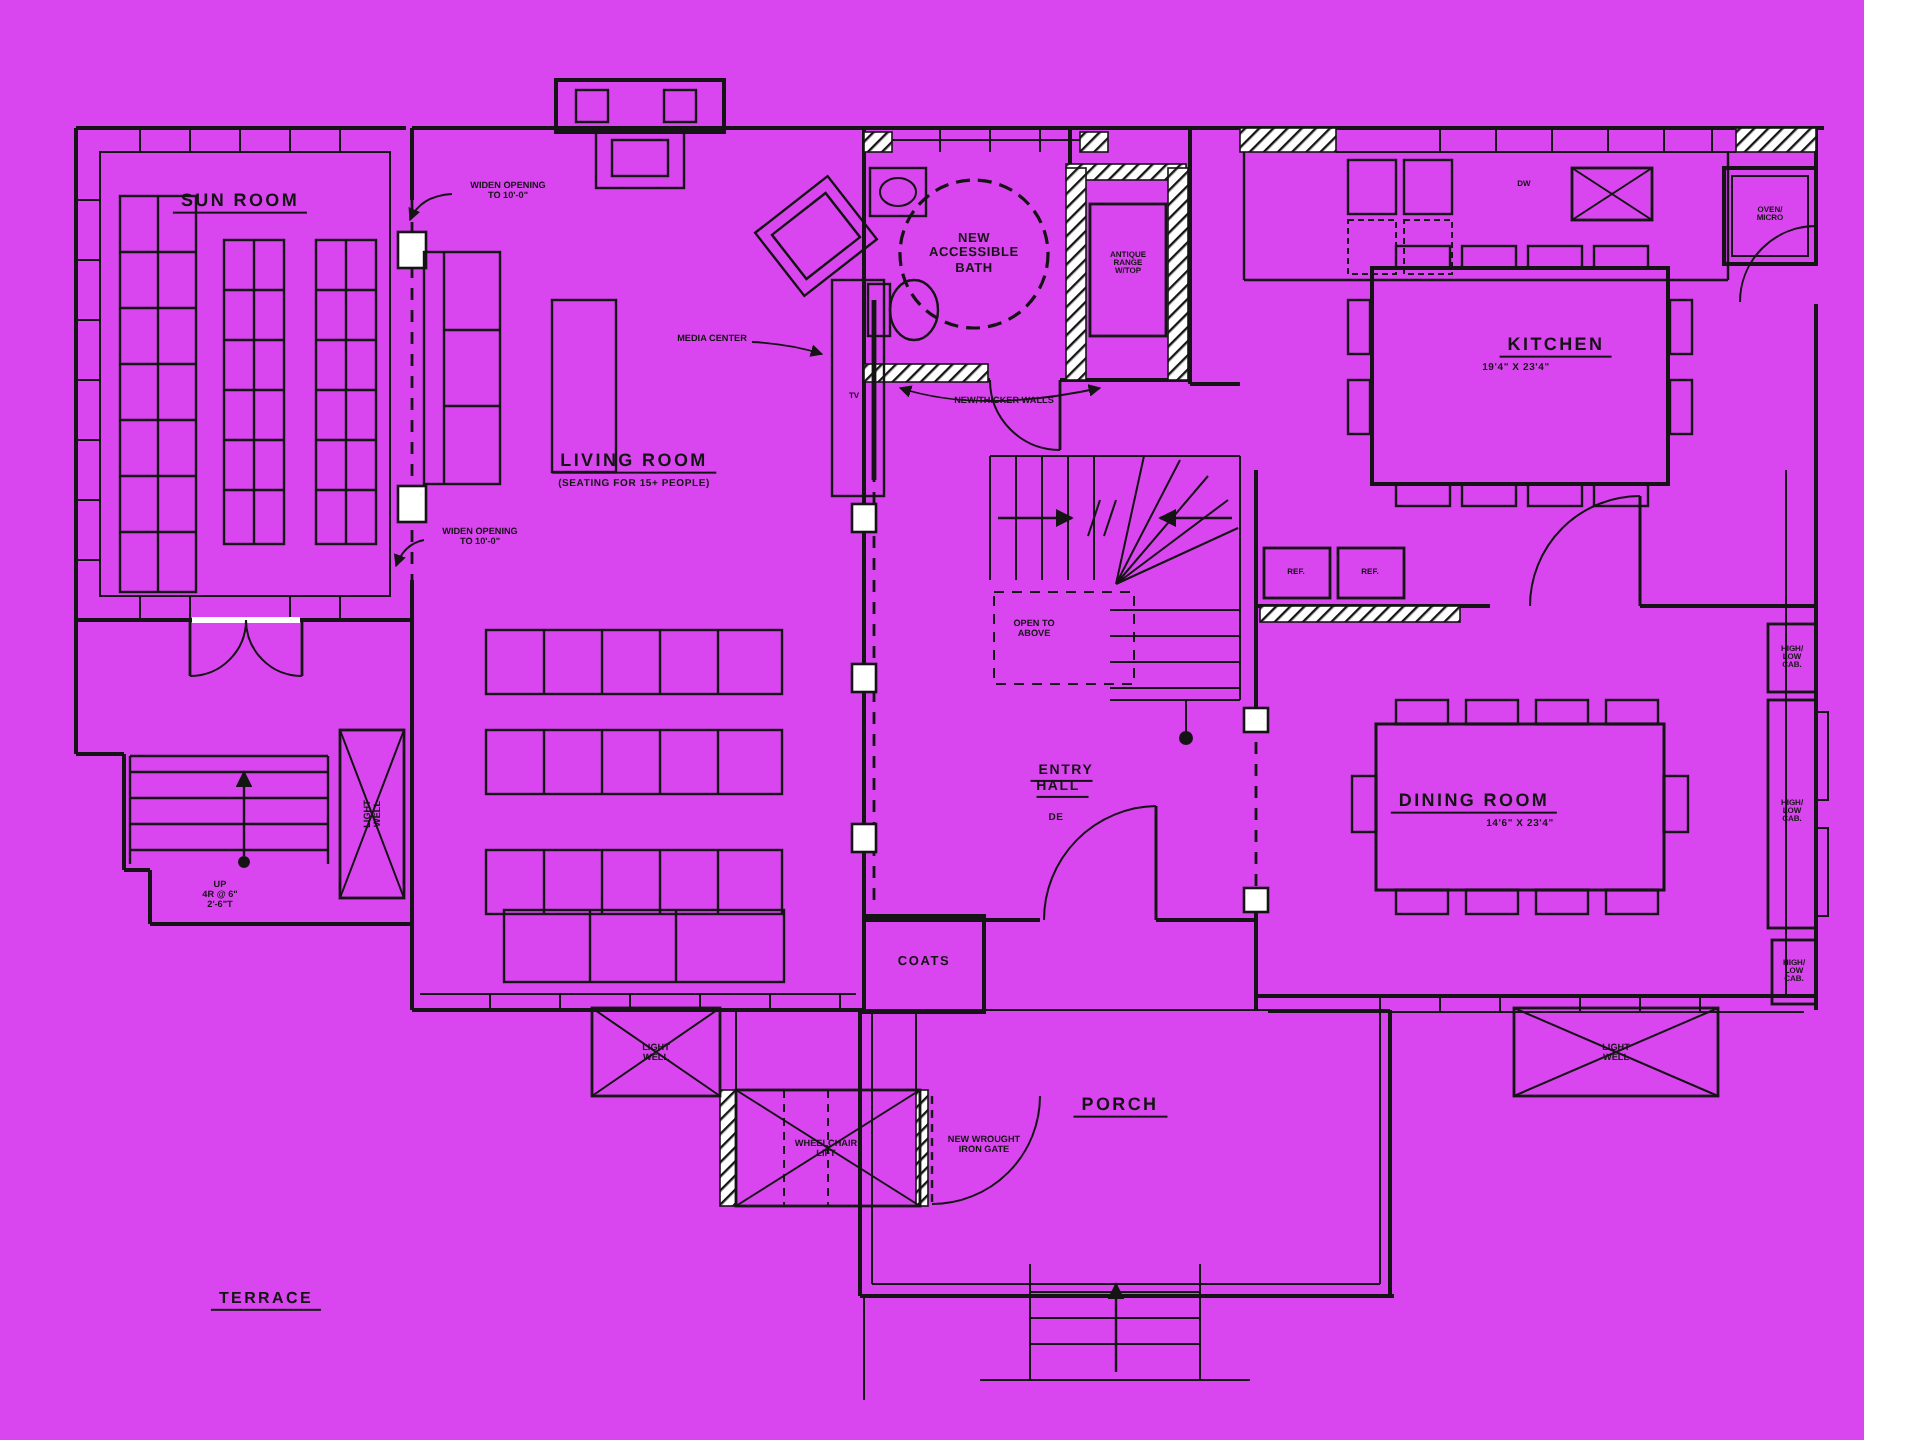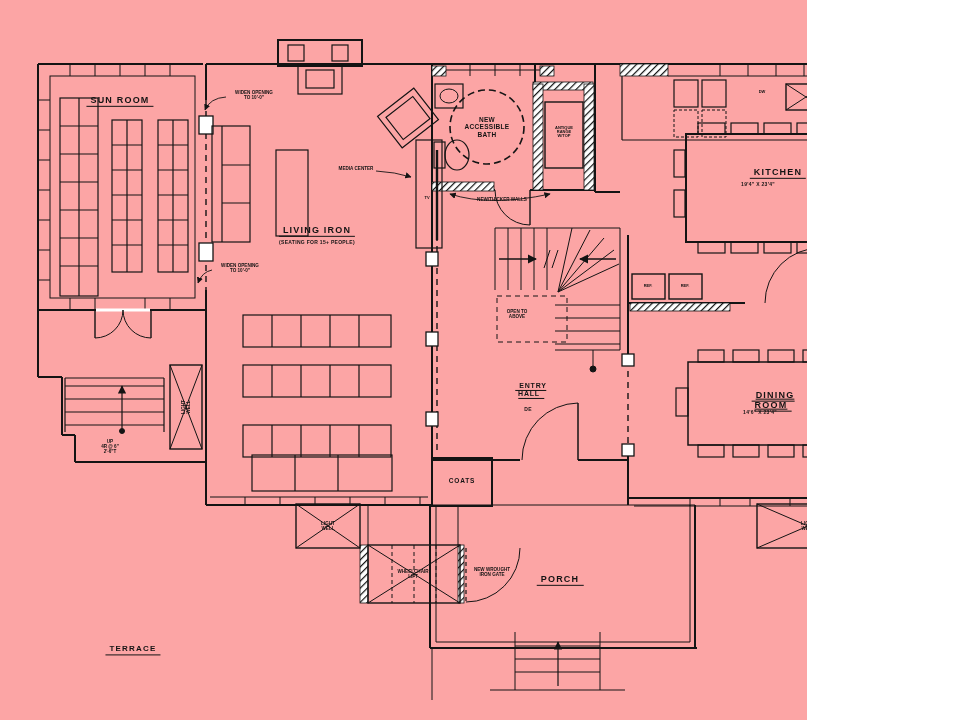--- a/index.html
+++ b/index.html
@@ -1,16 +1,16 @@
 <!DOCTYPE html>
 <html><head>
 <meta charset="utf-8">
 <style>
   html,body{margin:0;padding:0;background:#fff;}
-  #plan{position:relative;width:807px;height:720px;background:#fca5a5;overflow:hidden;
+  #plan{position:relative;width:932px;height:720px;background:#d946ef;overflow:hidden;
         font-family:"Liberation Sans",sans-serif;color:#141414;}
   #plan svg{position:absolute;left:0;top:0;}
   .lbl{position:absolute;transform:translate(-50%,-50%);text-align:center;
        white-space:pre-line;color:#141414;line-height:1.15;font-weight:bold;}
   .room-lbl{font-size:9px;letter-spacing:1.2px;}
   .med-lbl{font-size:7px;letter-spacing:.8px;}
   .sub-lbl{font-size:5px;letter-spacing:.3px;}
   .tiny{font-size:4.6px;letter-spacing:0;line-height:1.1;}
   .micro{font-size:4px;letter-spacing:0;line-height:1.05;}
   .u{border-bottom:1.2px solid #141414;padding:0 4px 1px 4px;}
@@ -250,40 +250,40 @@
     <g stroke="#141414" fill="none" stroke-width="0.9">
       <path d="M226,97 Q210,98 205,110" marker-end="url(#arr)"></path>
       <path d="M212,270 Q202,272 198,283" marker-end="url(#arr)"></path>
       <path d="M376,171 Q395,172 411,177" marker-end="url(#arr)"></path>
       <path d="M450,194 Q490,207 550,194" marker-start="url(#arr)" marker-end="url(#arr)"></path>
     </g>
   </svg>
 
   <div class="lbl room-lbl" style="left:120px;top:100px;"><span class="u">SUN ROOM</span></div>
 
-  <div class="lbl room-lbl" style="left:317px;top:230px;"><span class="u">LIVING IRON</span></div>
+  <div class="lbl room-lbl" style="left:317px;top:230px;"><span class="u">LIVING ROOM</span></div>
   <div class="lbl sub-lbl" style="left:317px;top:243px;">(SEATING FOR 15+ PEOPLE)</div>
 
   <div class="lbl sub-lbl" style="left:487px;top:127px;font-size:6.5px;">NEW
 ACCESSIBLE
 BATH</div>
 
   <div class="lbl room-lbl" style="left:758px;top:172px;margin-left:20px;"><span class="u">KITCHEN</span></div>
   <div class="lbl sub-lbl" style="left:758px;top:185px;">19'4" X 23'4"</div>
 
-  <div class="lbl room-lbl" style="left:773px;top:400px;text-decoration:underline;"><span class="u">DINING ROOM</span></div>
+  <div class="lbl room-lbl" style="left:737px;top:400px;"><span class="u">DINING ROOM</span></div>
   <div class="lbl sub-lbl" style="left:760px;top:413px;">14'6" X 23'4"</div>
 
   <div class="lbl med-lbl" style="left:531px;top:390px;"><span class="u">ENTRY
 HALL</span></div>
   <div class="lbl sub-lbl" style="left:528px;top:410px;">DE</div>
 
   <div class="lbl med-lbl" style="left:462px;top:481px;font-size:6.5px;">COATS</div>
 
-  <div class="lbl room-lbl" style="left:560px;top:552px;margin-top:27px;"><span class="u">PORCH</span></div>
+  <div class="lbl room-lbl" style="left:560px;top:552px;"><span class="u">PORCH</span></div>
 
   <div class="lbl room-lbl" style="left:133px;top:649px;font-size:8px;"><span class="u">TERRACE</span></div>
 
   <div class="lbl tiny" style="left:517px;top:314px;">OPEN TO
 ABOVE</div>
   <div class="lbl micro" style="left:564px;top:132px;">ANTIQUE
 RANGE
 W/TOP</div>
   <div class="lbl micro" style="left:885px;top:107px;">OVEN/
 MICRO</div>

